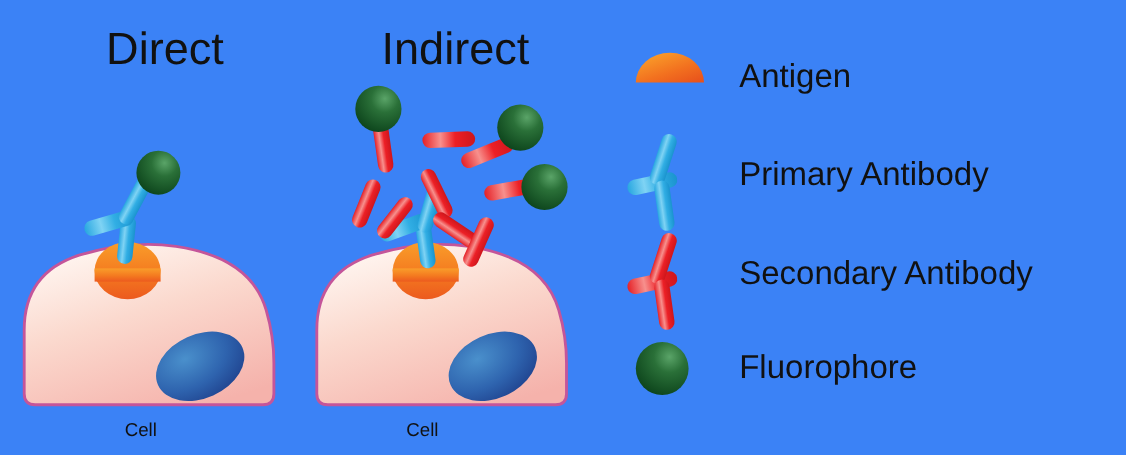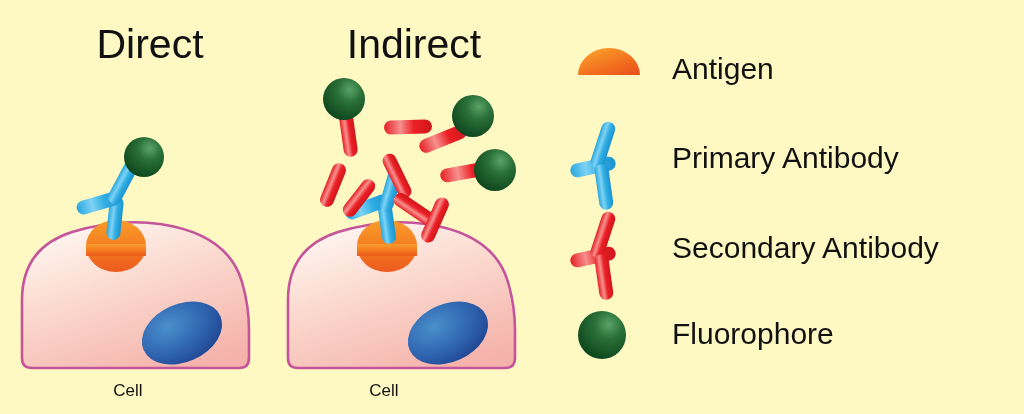--- a/index.html
+++ b/index.html
@@ -12,21 +12,21 @@
     width: 1024px;
     height: 414px;
     overflow: hidden;
     font-family: "Liberation Sans", sans-serif;
     color: #000000;
   }
   #figure-root {
     position: relative;
     width: 1024px;
     height: 414px;
-    background: #fef9c3;
+    background: #3b82f6;
   }
   svg#scene {
     display: block;
     width: 1024px;
     height: 414px;
   }
   .panel-title {
     font-family: "Liberation Sans", sans-serif;
     font-size: 41px;
     fill: #111111;

